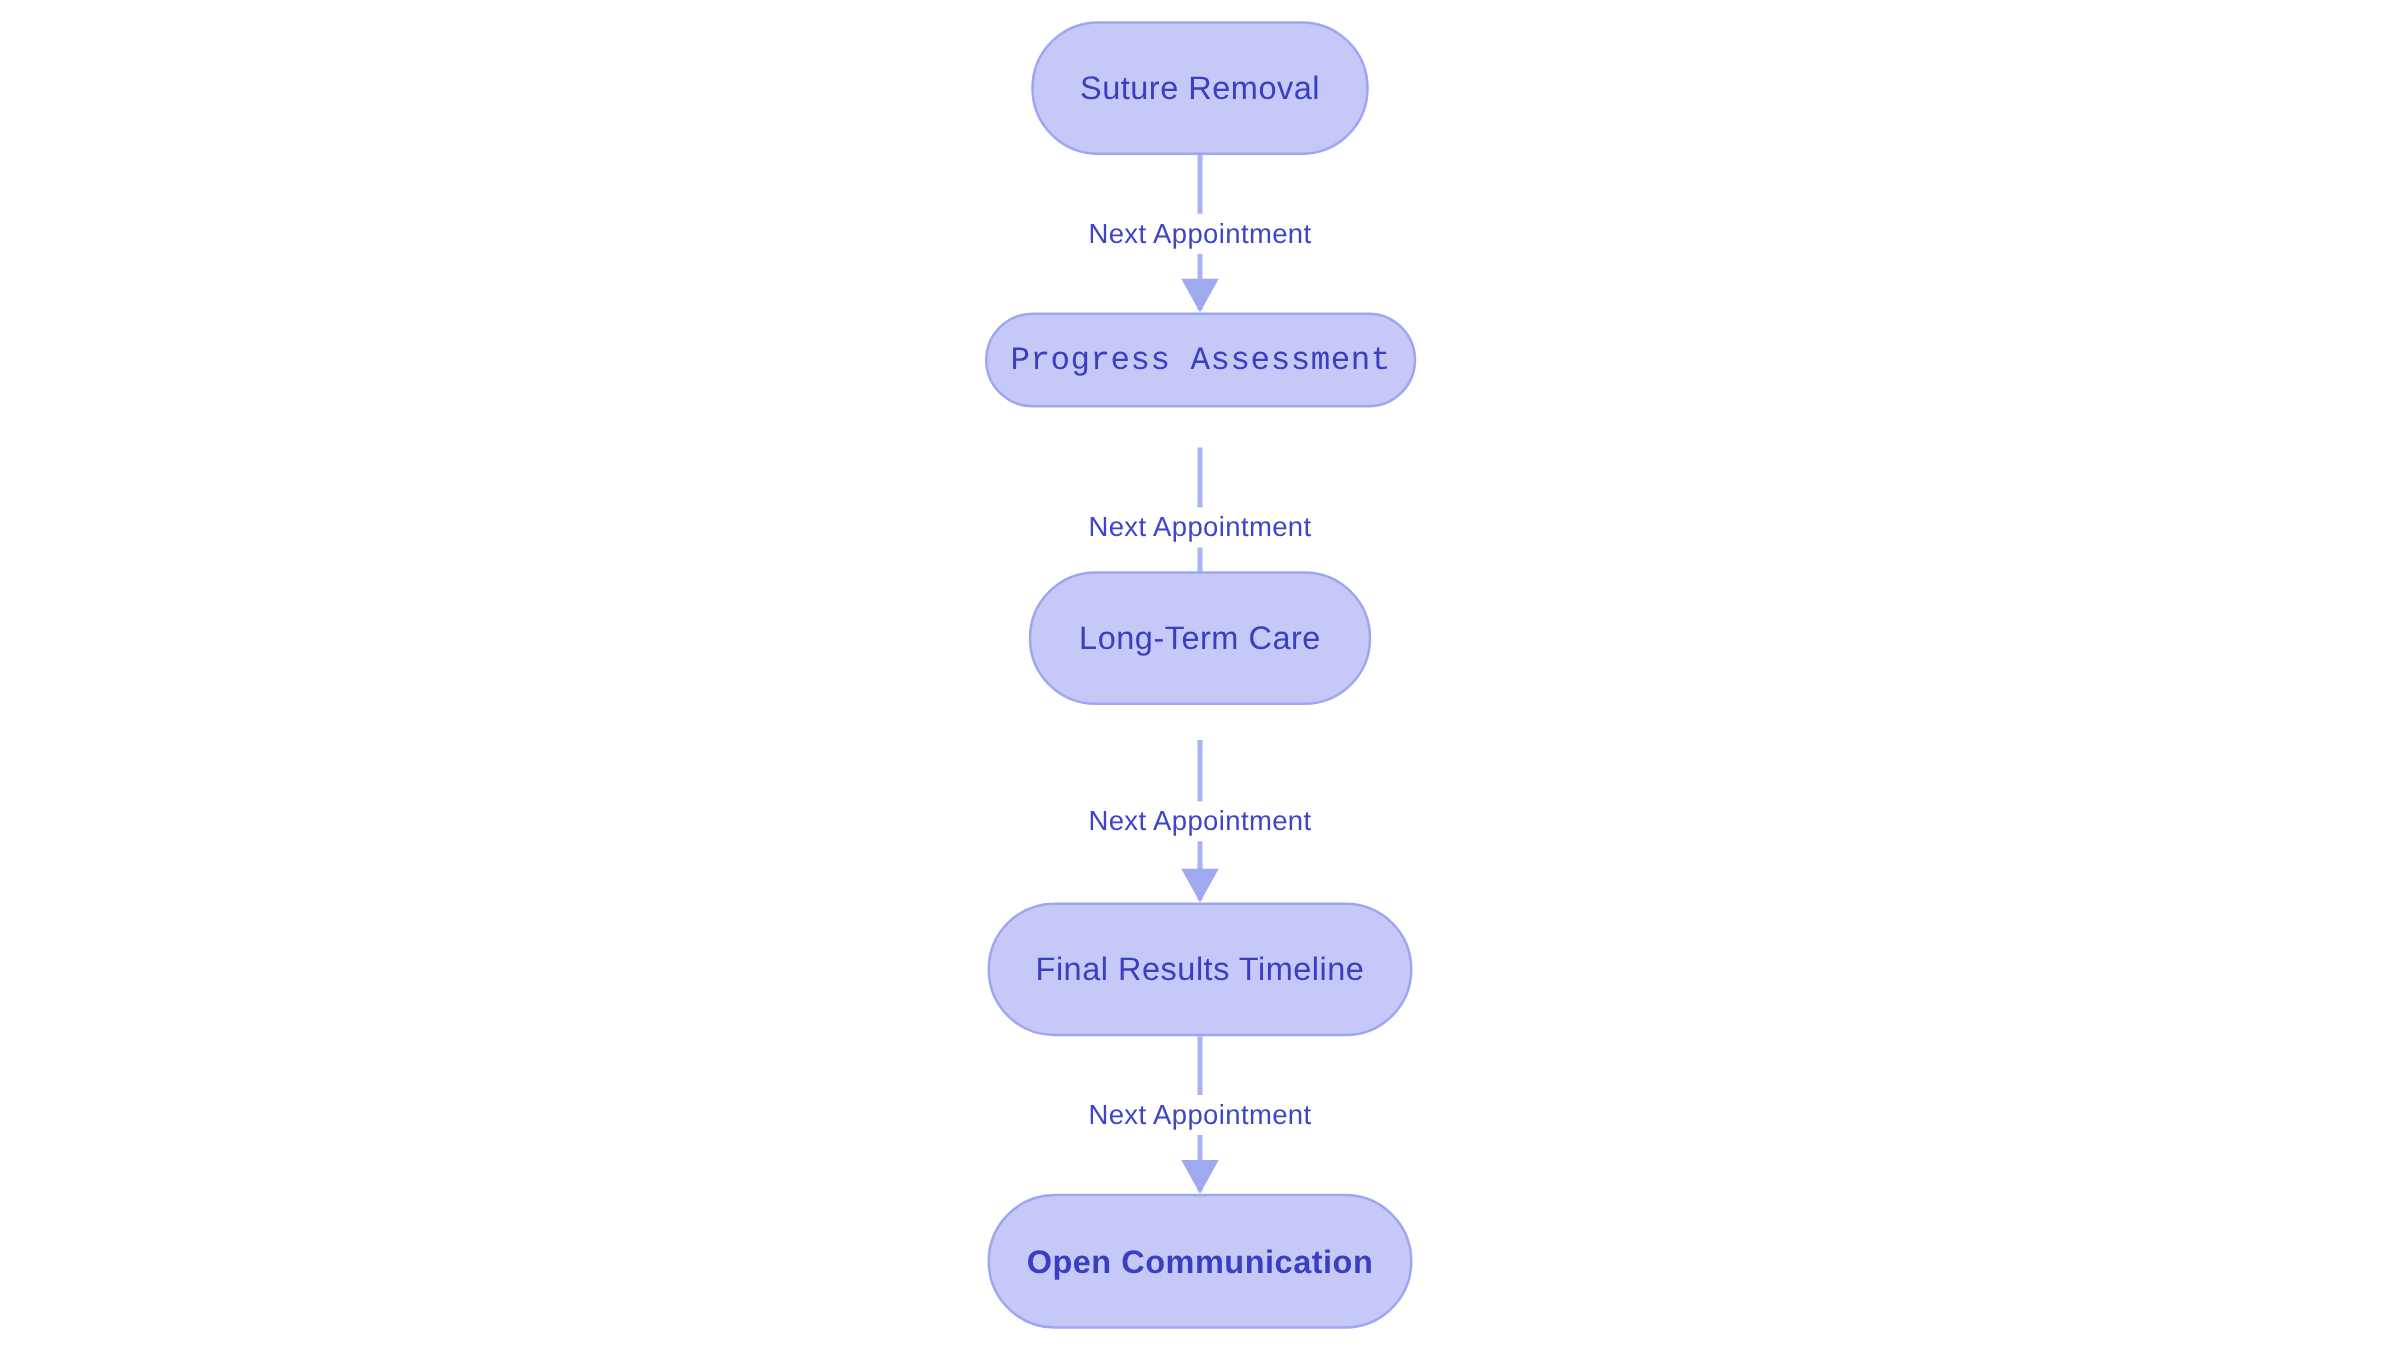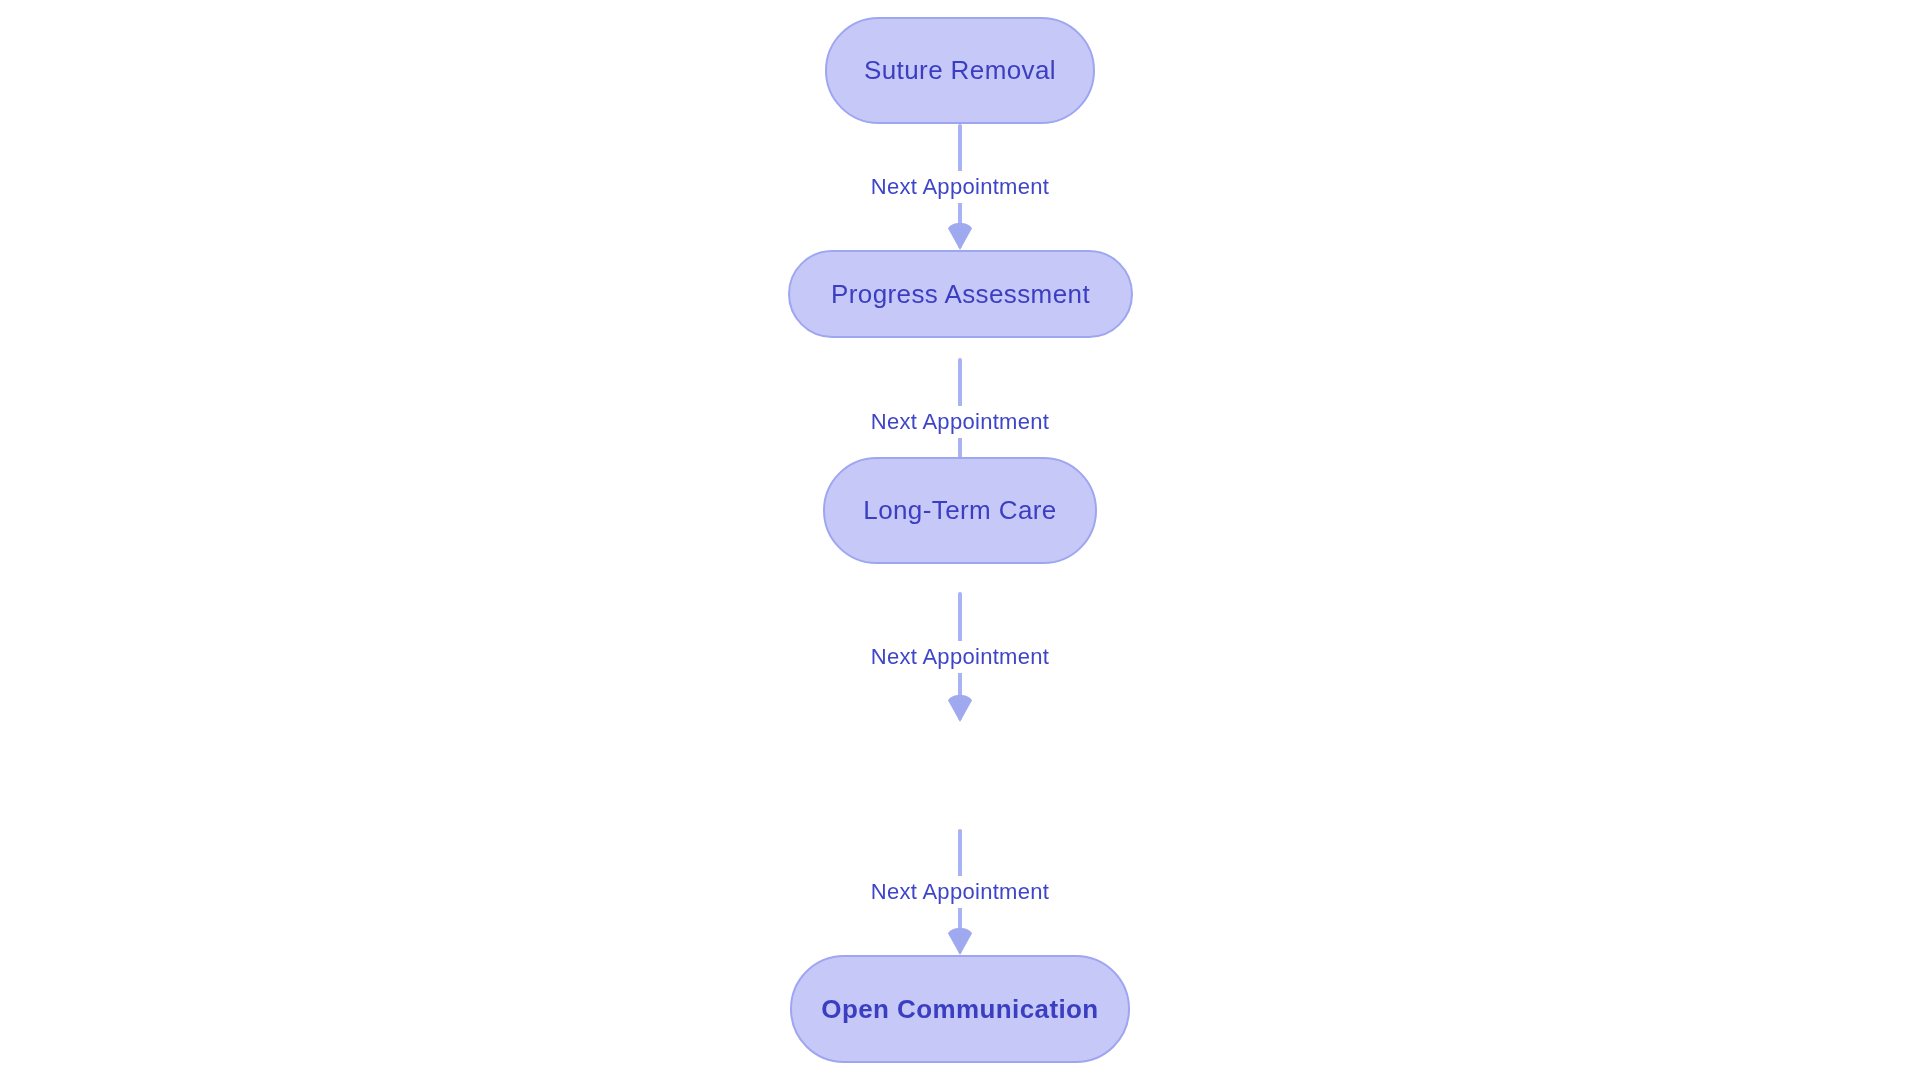--- a/index.html
+++ b/index.html
@@ -4,21 +4,21 @@
 <style>
   :root {
     --background: #ffffff;
     --node_fill: #c6c8f7;
     --node_border: #9ea6f1;
     --node_text: #3b3ec1;
     --edge_label_text: #3e45c9;
     --edge_line: #a9b2f2;
     --edge_arrowhead: #9ea9f0;
   }
-  * { margin: 0; padding: 0; box-sizing: border-box; border-radius: 22px; }
+  * { margin: 0; padding: 0; box-sizing: border-box; }
   html, body {
     width: 1920px;
     height: 1083px;
     background: var(--background);
     font-family: "Liberation Sans", sans-serif;
     overflow: hidden;
   }
   .canvas {
     position: relative;
     width: 1920px;
@@ -34,21 +34,21 @@
     border: 2px solid var(--node_border);
     border-radius: 56px;
     color: var(--node_text);
     font-size: 26px;
     font-weight: 500;
     letter-spacing: 0.4px;
     white-space: nowrap;
     text-align: center;
   }
   .node-1 { left: 825px; top: 17px;  width: 270px; height: 107px; }
-  .node-2 { left: 788px; top: 250px; width: 345px; height: 88px; }
+  .node-2 { left: 788px; top: 250px; width: 345px; height: 76px; font-family: Liberation Mono, monospace; }
   .node-3 { left: 823px; top: 457px; width: 274px; height: 107px; }
   .node-4 { left: 790px; top: 722px; width: 340px; height: 107px; }
   .node-5 { left: 790px; top: 955px; width: 340px; height: 108px; font-weight: bold; }
 
   .connector {
     position: absolute;
     left: 945px;
     width: 30px;
   }
   .connector-1 { top: 124px; height: 126px; }
@@ -110,20 +110,21 @@
   </div>
 
   <div class="node node-3">Long-Term Care</div>
 
   <div class="connector connector-3">
     <div class="edge-line"></div>
     <div class="arrowhead"></div>
     <div class="edge-label">Next Appointment</div>
   </div>
 
+  <div class="node node-4">Final Results Timeline</div>
 
   <div class="connector connector-4">
     <div class="edge-line"></div>
     <div class="arrowhead"></div>
     <div class="edge-label">Next Appointment</div>
   </div>
 
   <div class="node node-5">Open Communication</div>
 
 </div>

